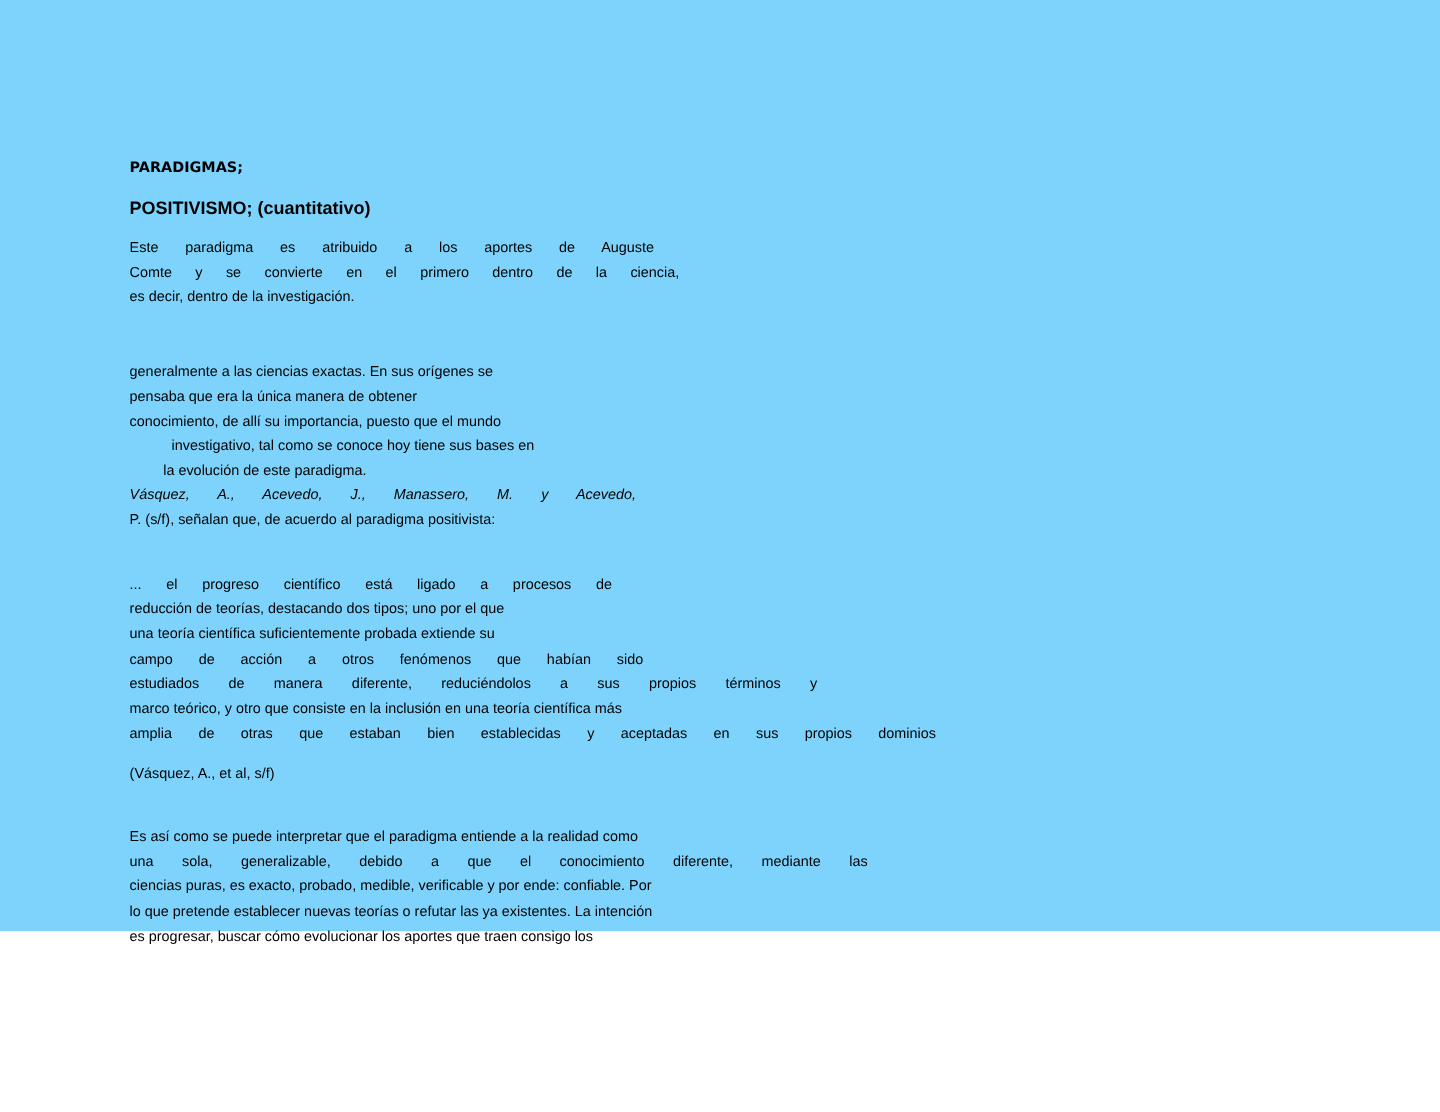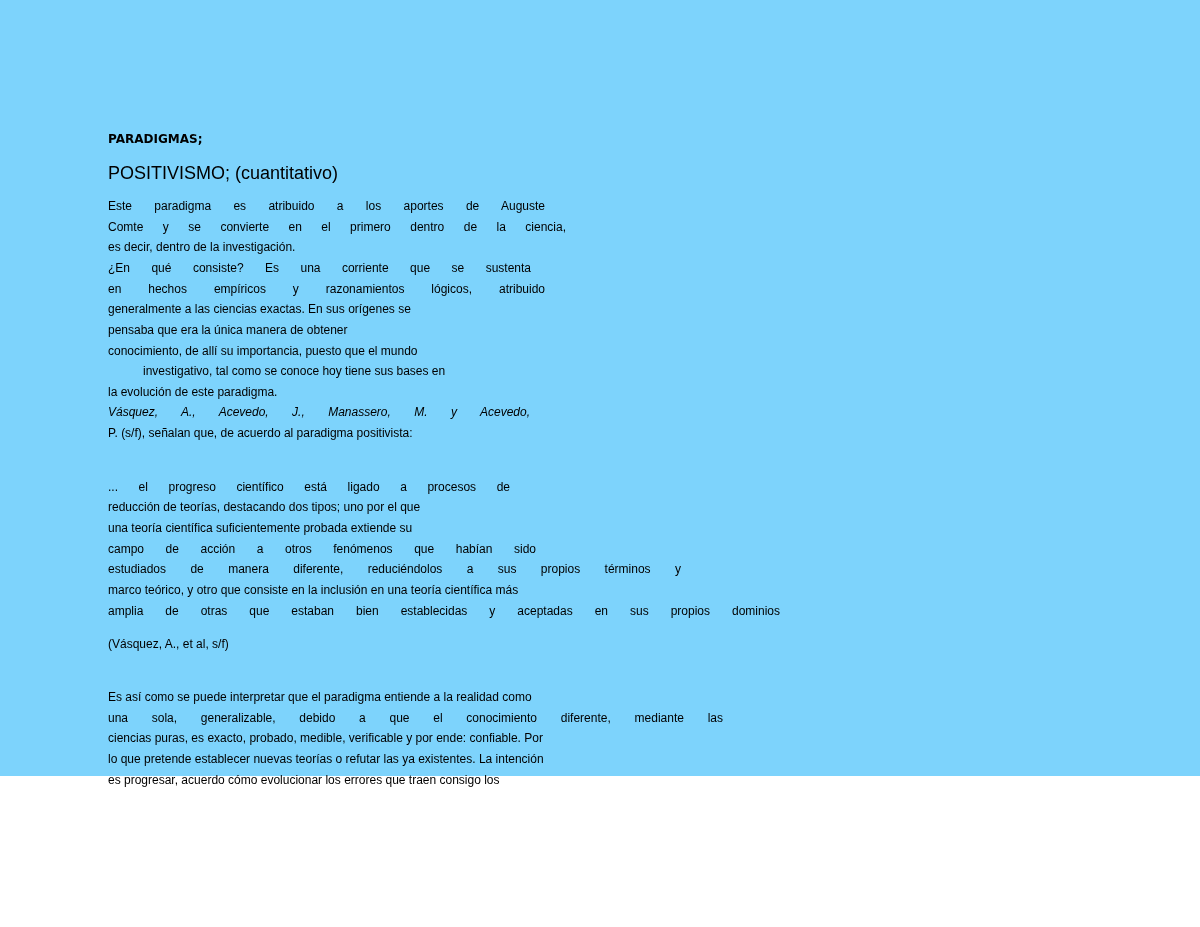--- a/index.html
+++ b/index.html
@@ -1,50 +1,48 @@
 <!DOCTYPE html>
 <html><head>
 <meta charset="utf-8">
 <style>
   html, body { margin:0; padding:0; background:#ffffff; }
   body { width:1200px; height:927px; position:relative; overflow:hidden; font-family:"Liberation Sans", sans-serif; color:#000; }
   .page { position:absolute; left:0; top:0; width:1200px; height:776px; background:#7dd3fc; }
   .line { position:absolute; left:108px; font-size:12px; white-space:nowrap; line-height:17px; letter-spacing:0; }
   .h1 { font-family:"DejaVu Sans", sans-serif; font-weight:bold; font-size:12px; left:108px; }
-  .h2 { font-weight:normal; font-size:18px; }
+  .h2 { font-weight:bold; font-size:15px; }
   .j { text-align:justify; text-align-last:justify; }
 </style>
 </head>
 <body>
 
 <div class="page">
   <div class="line h1" style="top:131px;">PARADIGMAS;</div>
   <div class="line h2" style="top:165px;">POSITIVISMO; (cuantitativo)</div>
 
   <div class="line j" style="top:198px;width:437px;"> Este paradigma es atribuido a los aportes de Auguste</div>
   <div class="line j" style="top:219px;width:458px;">Comte y se convierte en el primero dentro de la ciencia,</div>
   <div class="line" style="top:239px;text-align:center;">es decir, dentro de la investigación.</div>
-  <div class="line j" style="top:260px;width:423px;">¿En qué consiste? Es una corriente que se sustenta</div>
-  <div class="line j" style="top:281px;width:437px;">en hechos empíricos y razonamientos lógicos, atribuido</div>
   <div class="line" style="top:301px;">generalmente a las ciencias exactas. En sus orígenes se</div>
   <div class="line" style="top:322px;">pensaba que era la única manera de obtener</div>
   <div class="line" style="top:343px;">conocimiento, de allí su importancia, puesto que el mundo</div>
   <div class="line" style="top:363px;margin-left:35px;">investigativo, tal como se conoce hoy tiene sus bases en</div>
-  <div class="line" style="top:384px;">la evolución de este paradigma.</div>
+  <div class="line" style="top:384px;margin-left:28px;">la evolución de este paradigma.</div>
   <div class="line j" style="top:404px;width:422px;font-style:italic;">Vásquez, A., Acevedo, J., Manassero, M. y Acevedo,</div>
   <div class="line" style="top:425px;">P. (s/f), señalan que, de acuerdo al paradigma positivista:</div>
 
   <div class="line j" style="top:479px;width:402px;">... el progreso científico está ligado a procesos de</div>
   <div class="line" style="top:499px;">reducción de teorías, destacando dos tipos; uno por el que</div>
   <div class="line j" style="top:541px;width:428px;">campo de acción a otros fenómenos que habían sido</div>
   <div class="line" style="top:520px;">una teoría científica suficientemente probada extiende su</div>
   <div class="line j" style="top:561px;width:573px;">estudiados de manera diferente, reduciéndolos a sus propios términos y</div>
   <div class="line" style="top:582px;">marco teórico, y otro que consiste en la inclusión en una teoría científica más</div>
   <div class="line j" style="top:603px;width:672px;">amplia de otras que estaban bien establecidas y aceptadas en sus propios dominios</div>
 
   <div class="line" style="top:636px;">(Vásquez, A., et al, s/f)</div>
 
   <div class="line" style="top:689px;">Es así como se puede interpretar que el paradigma entiende a la realidad como</div>
   <div class="line j" style="top:710px;width:615px;">una sola, generalizable, debido a que el conocimiento diferente, mediante las</div>
   <div class="line" style="top:730px;">ciencias puras, es exacto, probado, medible, verificable y por ende: confiable. Por</div>
   <div class="line" style="top:751px;">lo que pretende establecer nuevas teorías o refutar las ya existentes. La intención</div>
-  <div class="line" style="top:772px;">es progresar, acuerdo cómo evolucionar los errores que traen consigo los</div>
+  <div class="line" style="top:772px;">es progresar, buscar cómo evolucionar los aportes que traen consigo los</div>
 </div>
 
 </body></html>

